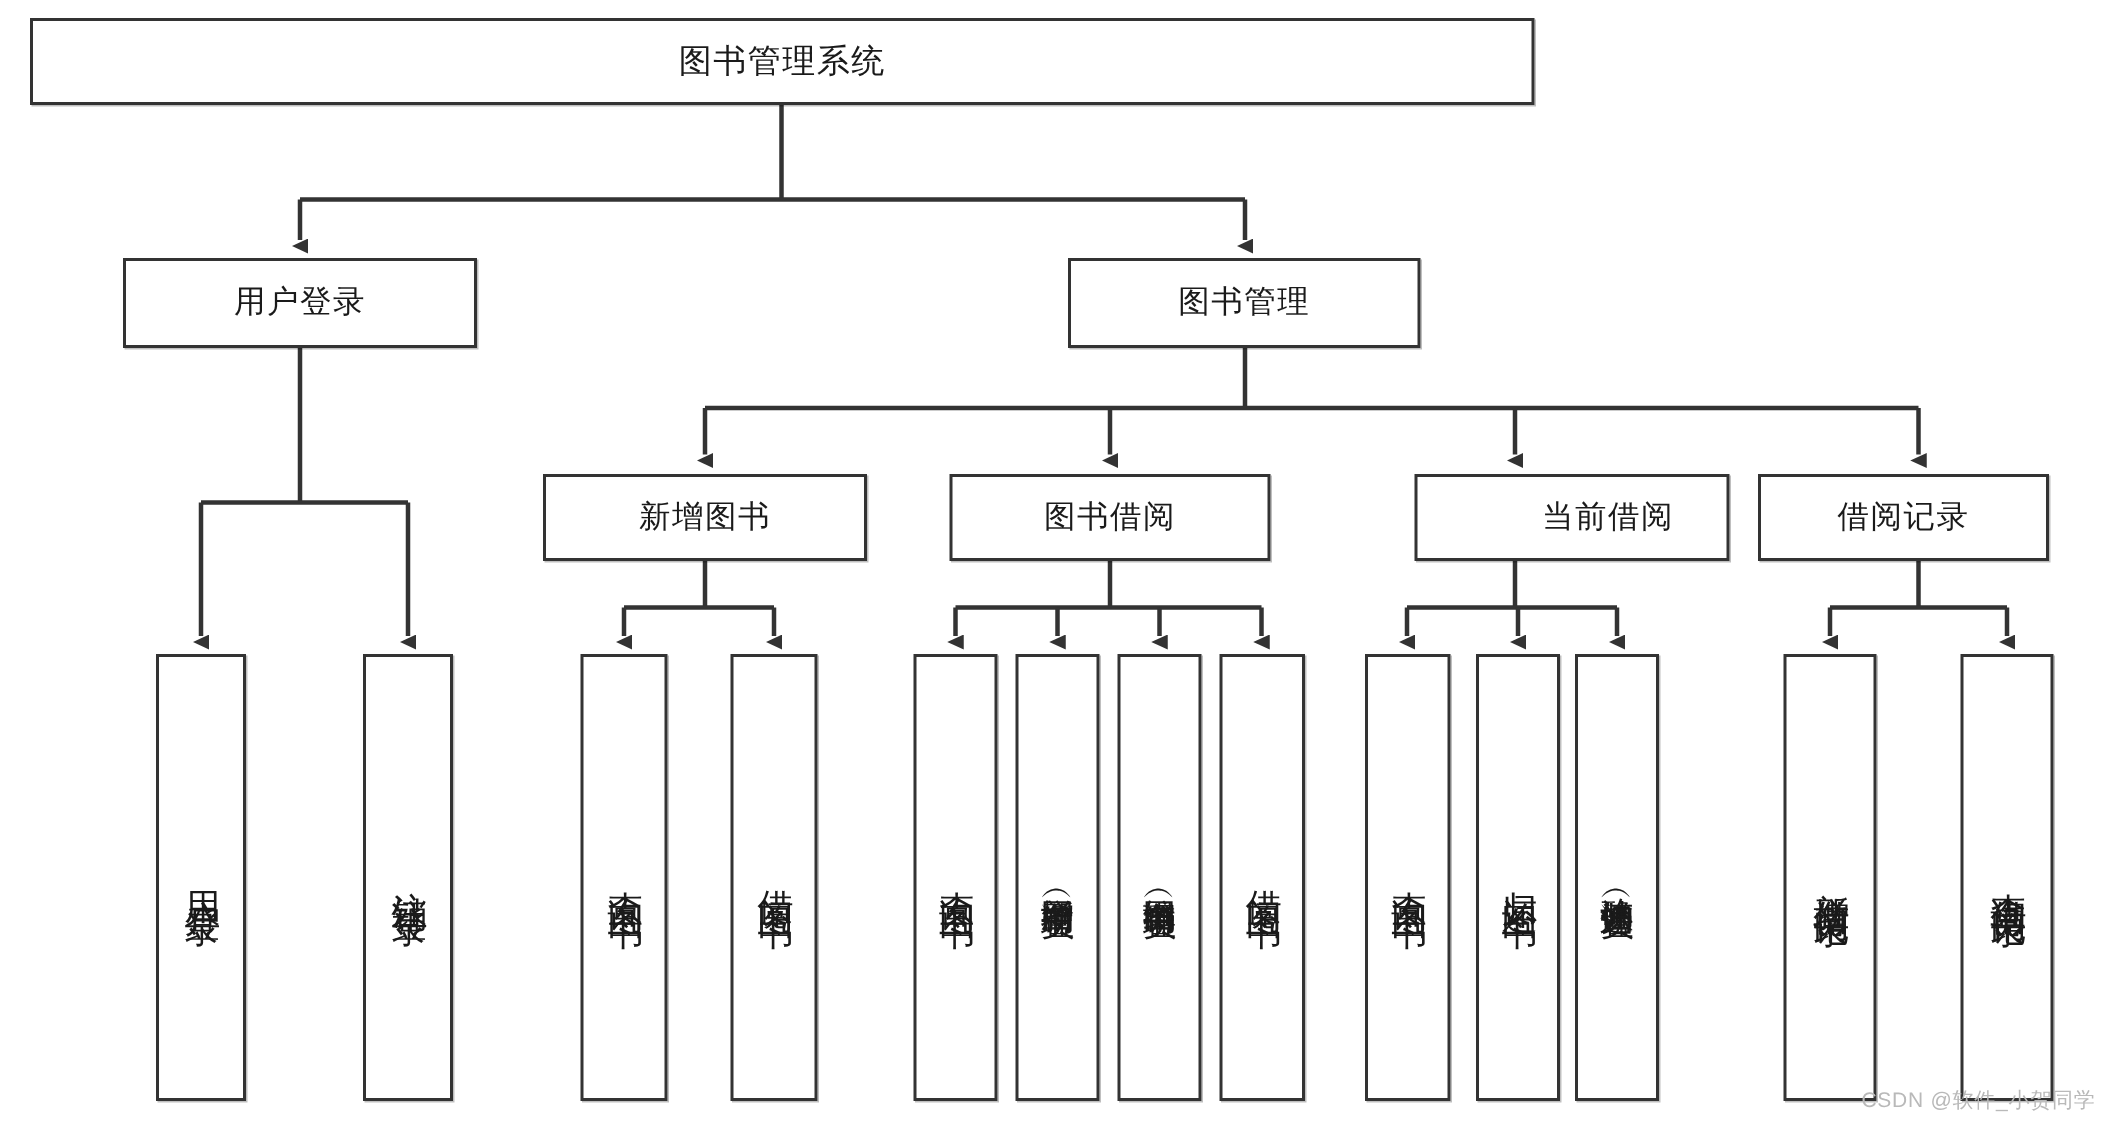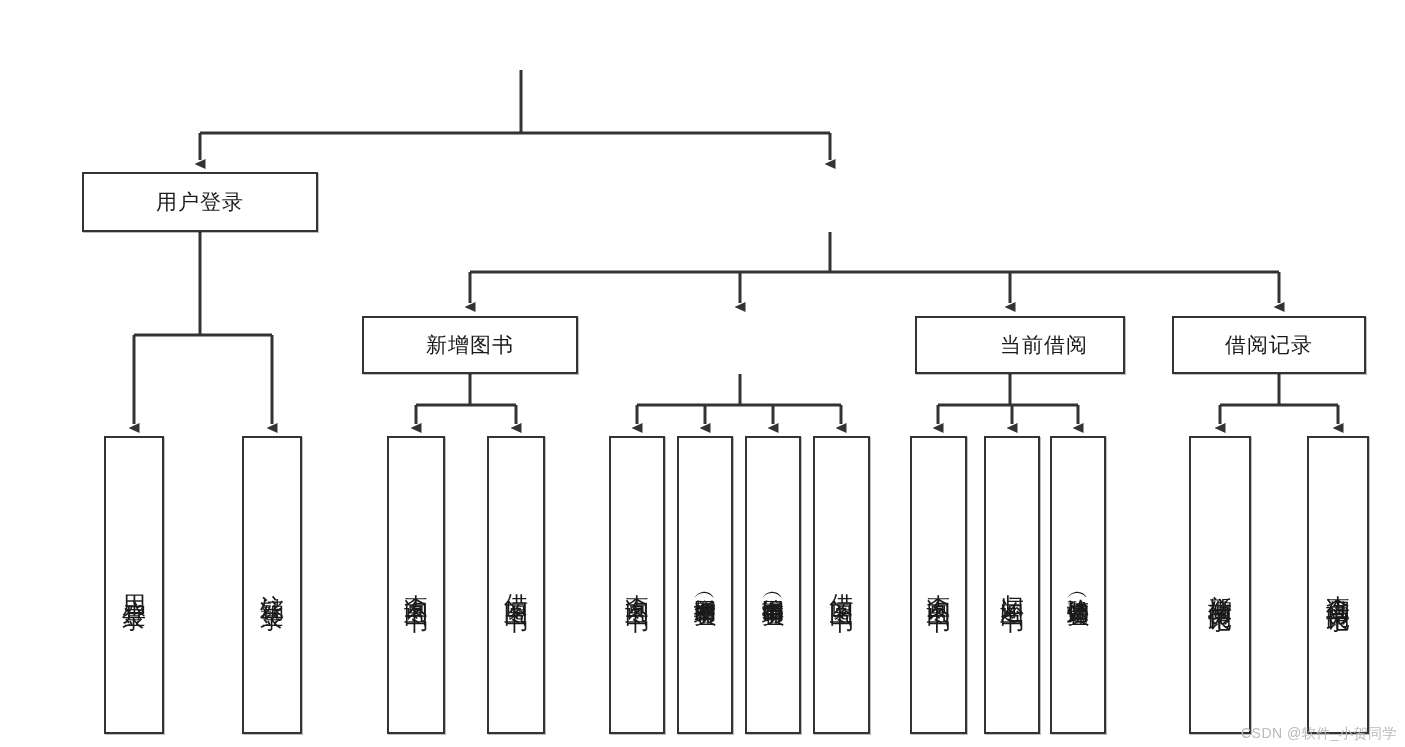--- a/index.html
+++ b/index.html
@@ -121,29 +121,38 @@
       <path d="M1012,405 L1012,424" marker-end="url(#arrow)"></path>
       <path d="M1078,405 L1078,424" marker-end="url(#arrow)"></path>
 
       <path d="M1279,374 L1279,405"></path>
       <path d="M1220,405 L1338,405"></path>
       <path d="M1220,405 L1220,424" marker-end="url(#arrow)"></path>
       <path d="M1338,405 L1338,424" marker-end="url(#arrow)"></path>
     </g>
   </svg>
 
+  <div class="node h root" style="left:20px; top:12px; width:1003px; height:58px;">
+    <span class="label">图书管理系统</span>
+  </div>
 
   <div class="node h" style="left:82px; top:172px; width:236px; height:60px;">
     <span class="label">用户登录</span>
   </div>
+  <div class="node h" style="left:712px; top:172px; width:235px; height:60px;">
+    <span class="label">图书管理</span>
+  </div>
 
   <div class="node h" style="left:362px; top:316px; width:216px; height:58px;">
     <span class="label">新增图书</span>
   </div>
-  <div class="node h" style="left:915px; top:316px; width:210px; height:58px;padding-left:48px;">
+  <div class="node h" style="left:633px; top:316px; width:214px; height:58px;">
+    <span class="label">图书借阅</span>
+  </div>
+  <div class="node h" style="left:943px; top:316px; width:210px; height:58px;padding-left:48px;">
     <span class="label">当前借阅</span>
   </div>
   <div class="node h" style="left:1172px; top:316px; width:194px; height:58px;">
     <span class="label">借阅记录</span>
   </div>
 
   <div class="node v" style="left:104px; top:436px; width:60px; height:298px;">
     <span class="label">用户登录</span>
   </div>
   <div class="node v" style="left:242px; top:436px; width:60px; height:298px;">

